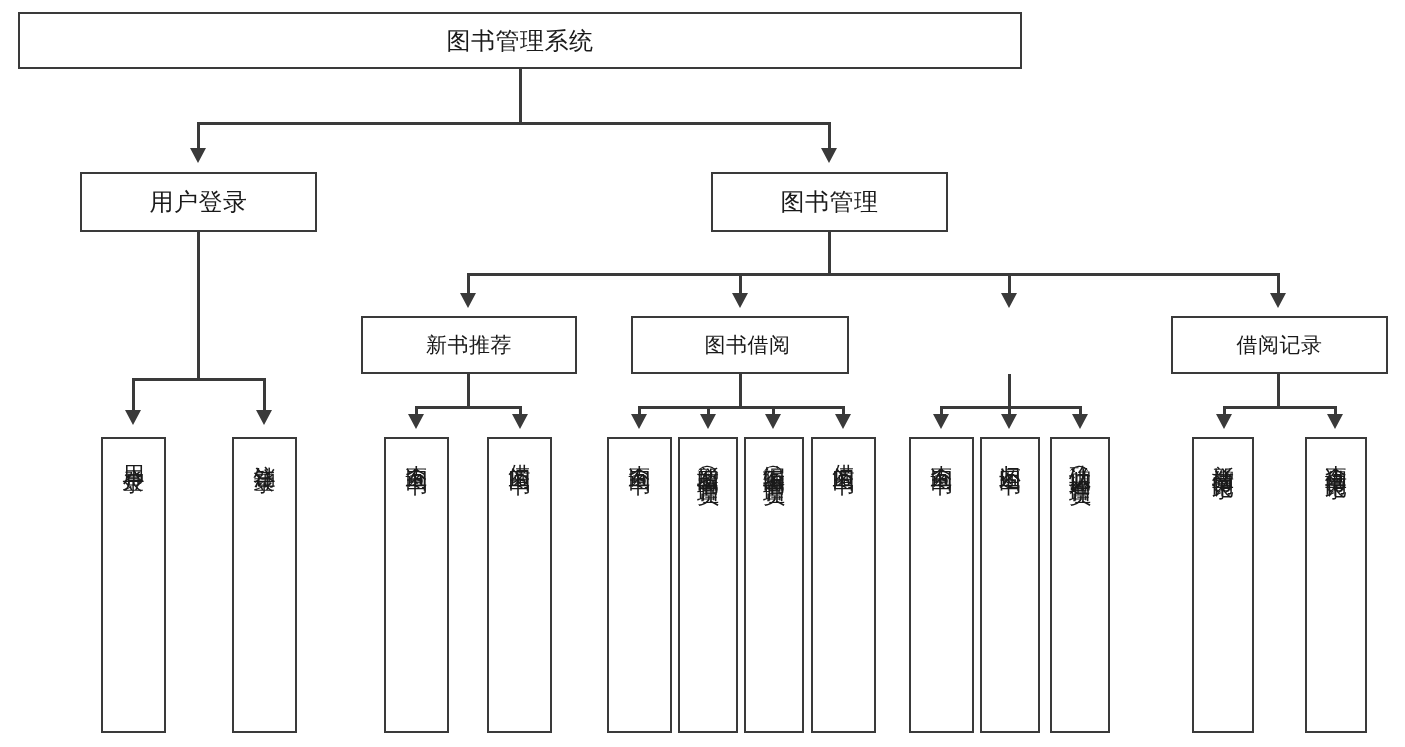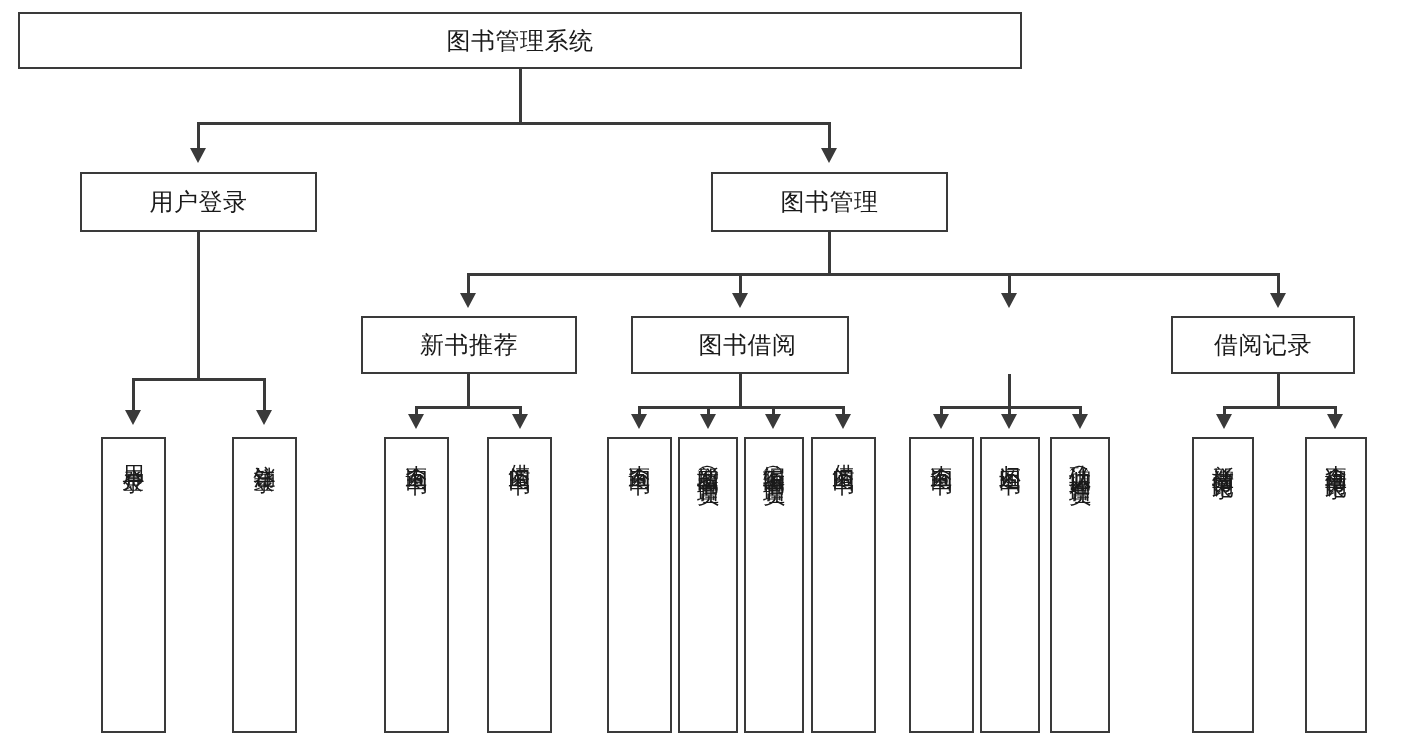--- a/index.html
+++ b/index.html
@@ -46,21 +46,21 @@
   .node.vertical .label {
     writing-mode: vertical-rl;
     text-orientation: upright;
     white-space: nowrap;
     font-size: 22px;
     letter-spacing: 3px;
     line-height: 1;
   }
   .node.root .label   { font-size: 24px; }
   .node.level2 .label { font-size: 24px; }
-  .node.level3 .label { font-size: 24px; }
+  .node.level3 .label { font-size: 21px; }
 
   
   .conn {
     position: absolute;
     background: #3a3a3a;
   }
   .vline { width: 2.5px; }
   .hline { height: 2.5px; }
 
   .arrow {
@@ -130,21 +130,21 @@
 
   <div class="conn vline" style="left:1277px; top:273px; width:2.5px; height:22px;"></div>
   <div class="arrow" style="left:1270px; top:293px;"></div>
 
   <div class="node level3" style="left:361px; top:316px; width:216px; height:58px;">
     <span class="label">新书推荐</span>
   </div>
   <div class="node level3" style="left:631px; top:316px; width:218px; height:58px;padding-left:15px;">
     <span class="label">图书借阅</span>
   </div>
-  <div class="node level3" style="left:1171px; top:316px; width:184px; height:58px;">
+  <div class="node level3" style="left:1171px; top:316px; width:217px; height:58px;">
     <span class="label">借阅记录</span>
   </div>
 
   <div class="conn vline" style="left:467px; top:374px; width:2.5px; height:33px;"></div>
   <div class="conn hline" style="left:415px; top:406px; width:107px; height:2.5px;"></div>
   <div class="conn vline" style="left:415px; top:406px; width:2.5px; height:10px;"></div>
   <div class="arrow" style="left:408px; top:414px;"></div>
   <div class="conn vline" style="left:519px; top:406px; width:2.5px; height:10px;"></div>
   <div class="arrow" style="left:512px; top:414px;"></div>
 

